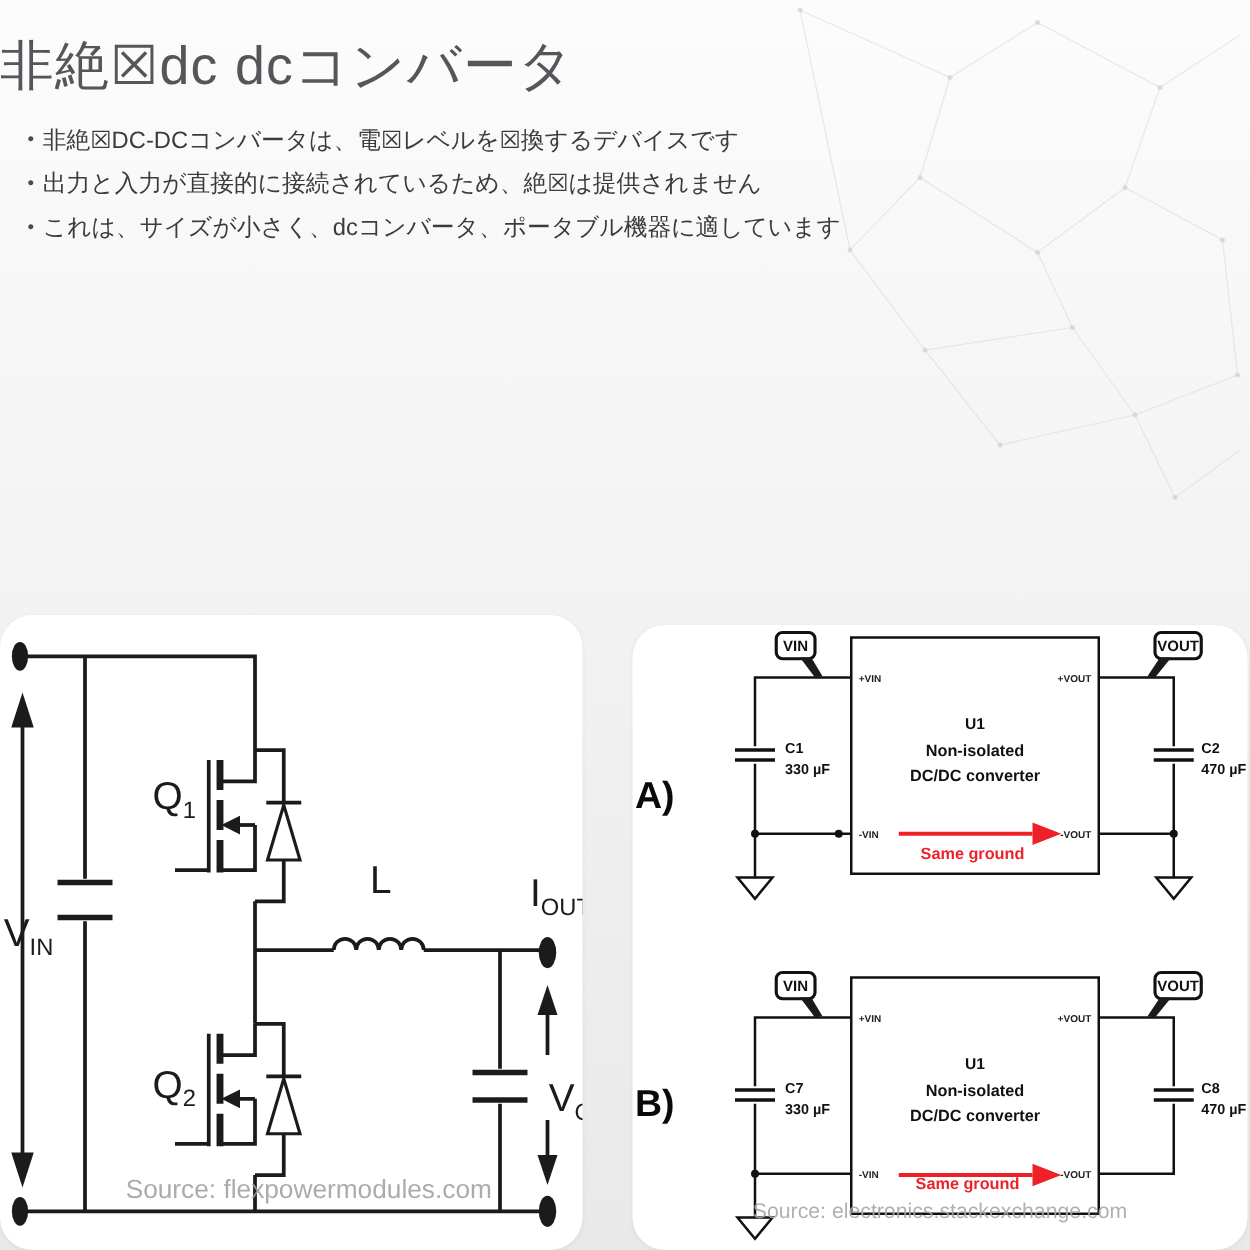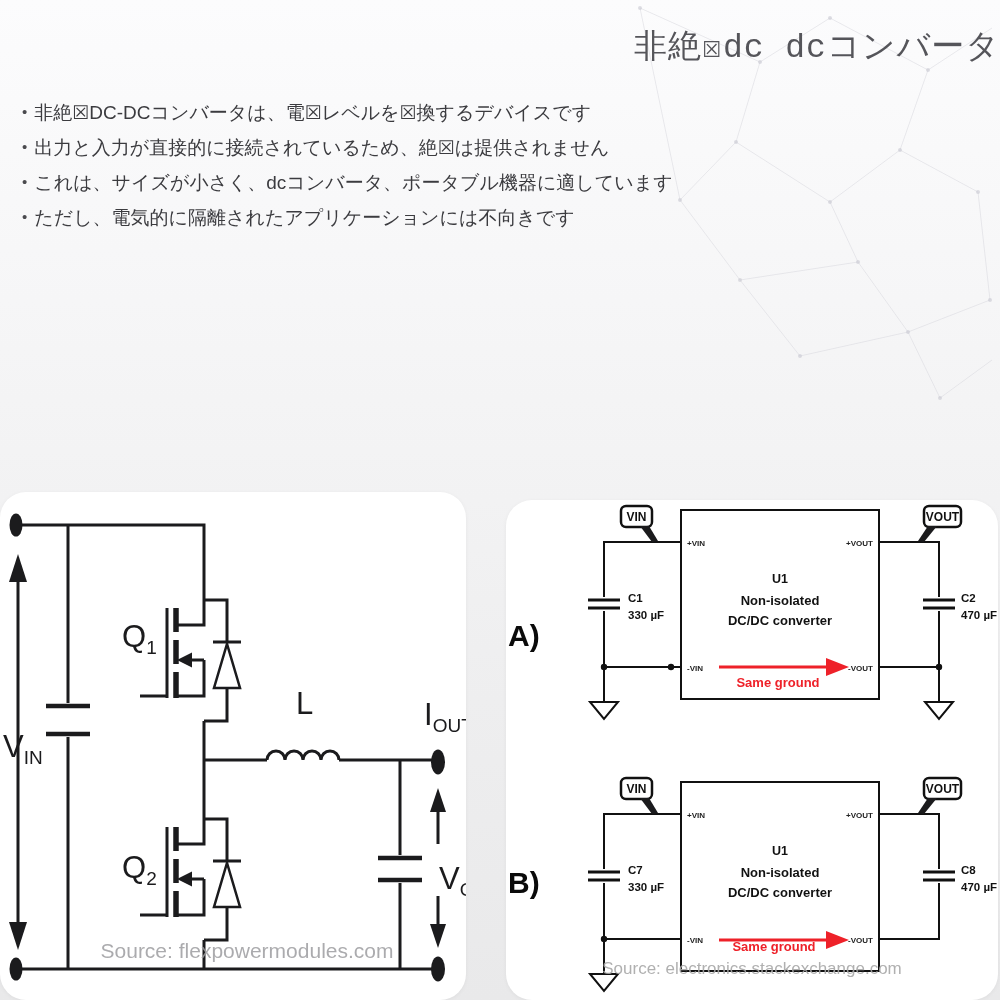--- a/index.html
+++ b/index.html
@@ -9,23 +9,22 @@
     background:#fff;
   }
   .stage{
     position:relative;width:1000px;height:1000px;
     background:linear-gradient(180deg,#fcfcfd 0%,#f6f6f7 30%,#eeeeef 70%,#e9e9ea 100%);
     overflow:hidden;
   }
   .plexus{position:absolute;top:0;right:0;pointer-events:none;}
   .slide-title{
     position:absolute;top:24px;left:0;width:1000px;margin:0;
-    text-align:right;font-size:33px;font-weight:400;color:#55555a;
+    text-align:left;font-size:43px;font-weight:400;color:#55555a;
     letter-spacing:1px;
-    font-family:Liberation Mono, monospace;
   }
   .bullets{
     position:absolute;left:16px;top:96px;margin:6px;padding:0;list-style:none;
     font-size:19px;color:#3b3b3f;
   }
   .bullets li{margin:0 0 13px 0;line-height:21px;}
   .bullets .mk{font-size:15px;margin-right:7px;position:relative;top:-2px;color:#4a4a4e;}
   .card{
     position:absolute;background:#ffffff;border-radius:26px;overflow:hidden;
     box-shadow:0 1px 4px rgba(0,0,0,0.05);
@@ -93,21 +92,20 @@
         <circle cx="560" cy="398" r="2"></circle>
     </g>
   </svg>
 
   <h1 class="slide-title">非絶☒dc dcコンバータ</h1>
 
   <ul class="bullets">
     <li><span class="mk">•</span><span>非絶☒DC-DCコンバータは、電☒レベルを☒換するデバイスです</span></li>
     <li><span class="mk">•</span><span>出力と入力が直接的に接続されているため、絶☒は提供されません</span></li>
     <li><span class="mk">•</span><span>これは、サイズが小さく、dcコンバータ、ポータブル機器に適しています</span></li>
-    <li><span class="mk">•</span><span>ただし、電気的に隔離されたアプリケーションには不向きです</span></li>
   </ul>
 
   <div class="card card-left">
     <svg width="494" height="508" viewBox="0 0 494 508">
       <defs>
         <g id="nmos">
           <path class="w3" d="M204,108 V133 H176"></path>
           <path class="w3" d="M204,108 H227 V150"></path>
           <path class="w3" d="M227,196 V229 H204"></path>
           <path class="w3" d="M213,150 H241"></path>

